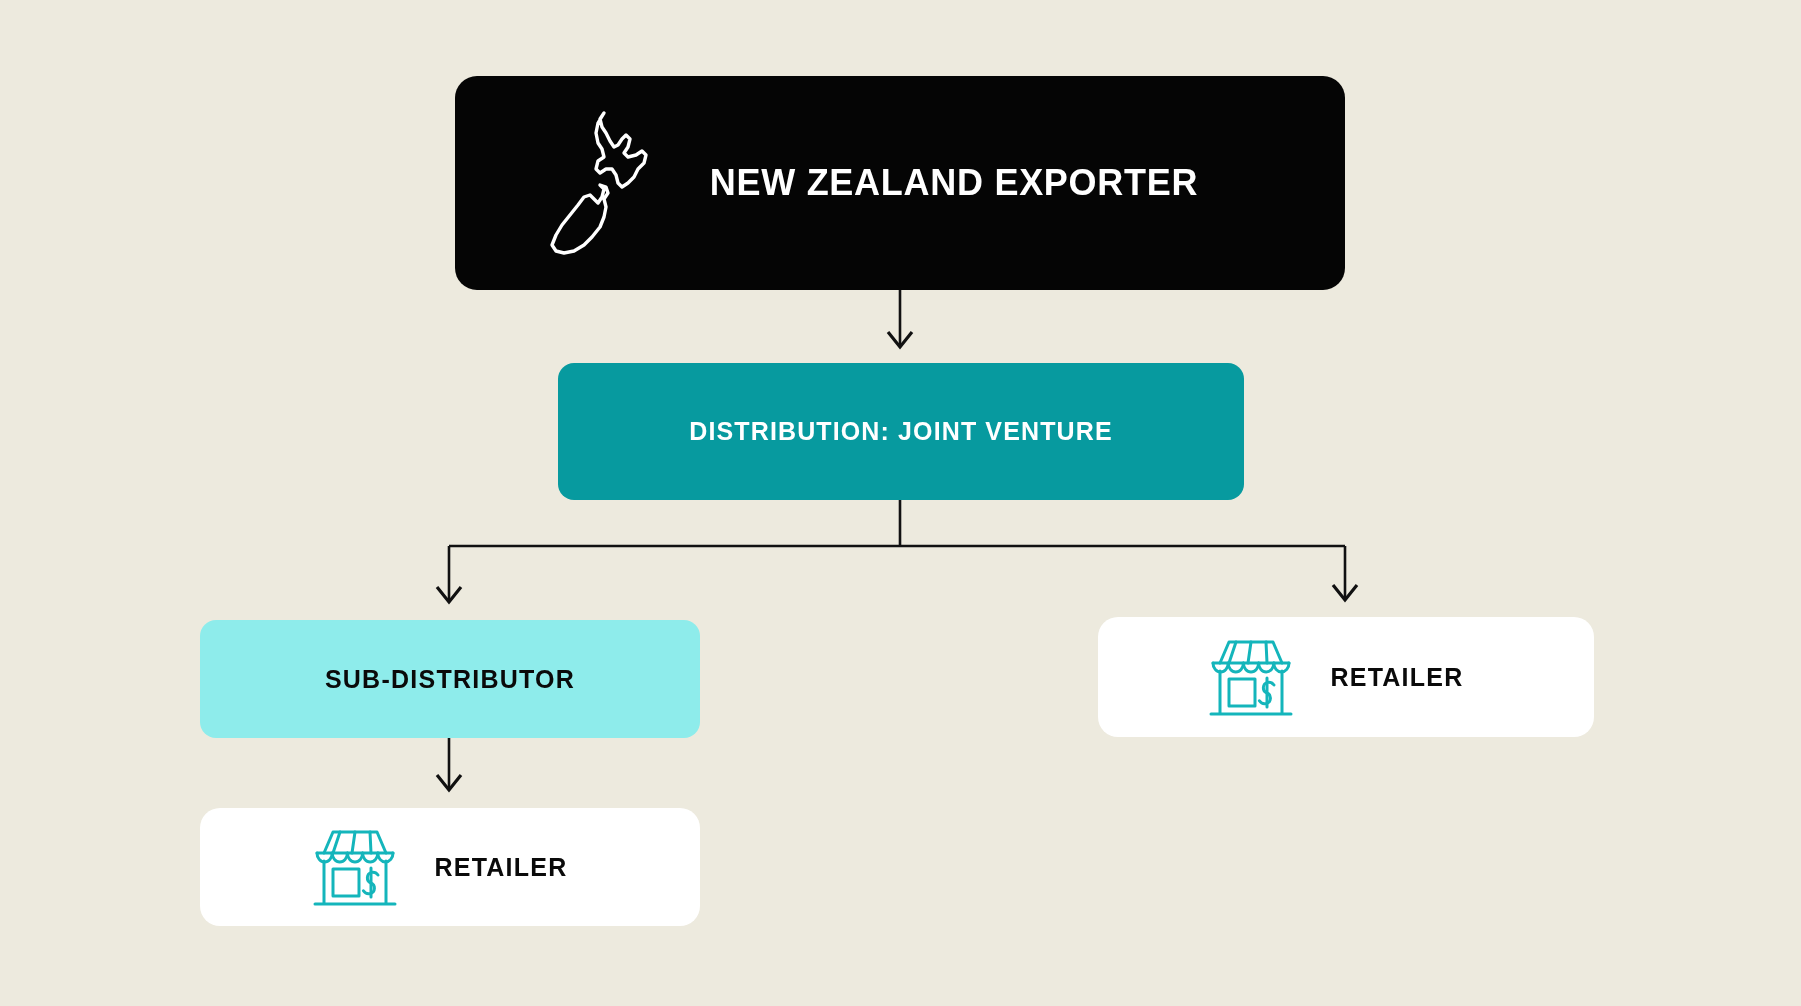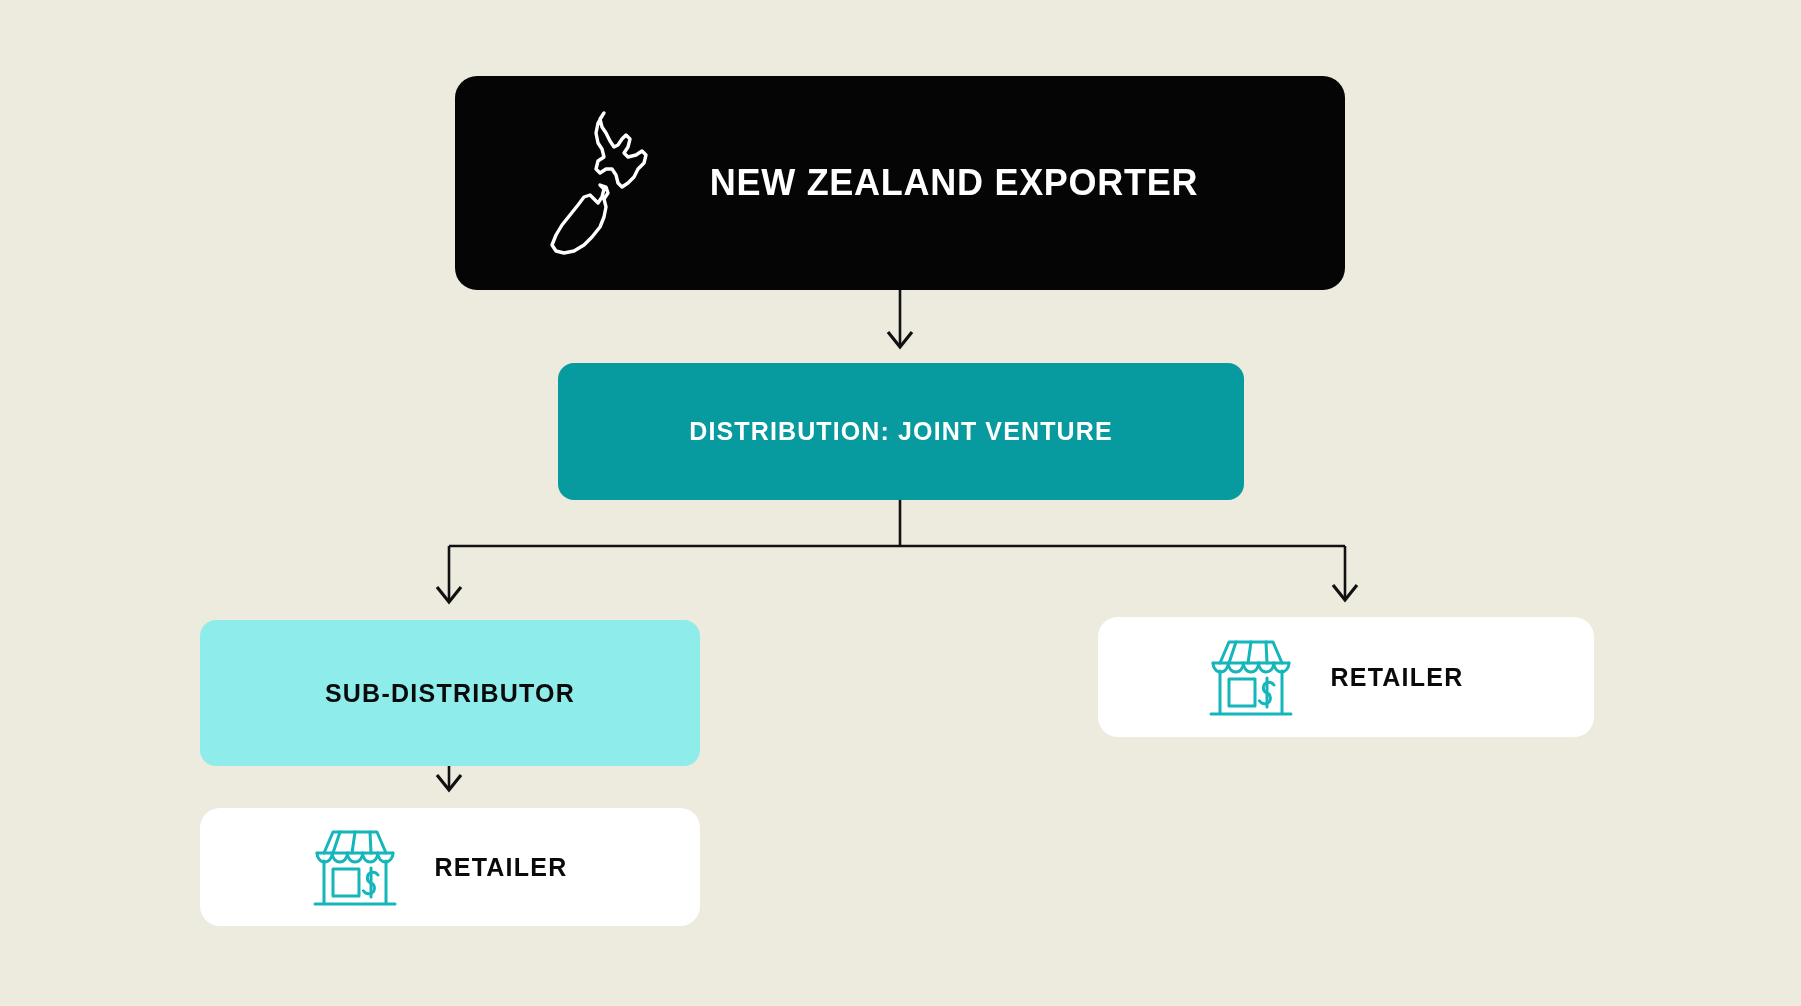--- a/index.html
+++ b/index.html
@@ -73,21 +73,21 @@
     color: #ffffff;
     font-size: 25px;
     letter-spacing: 0.045em;
   }
 
   
   #subdistributor-node {
     left: 200px;
     top: 620px;
     width: 500px;
-    height: 146px;
+    height: 118px;
     background: #8eeceb;
     border-radius: 16px;
   }
   #subdistributor-node .node-label {
     color: #0a0a0a;
     font-size: 25px;
     letter-spacing: 0.05em;
   }
 
   

